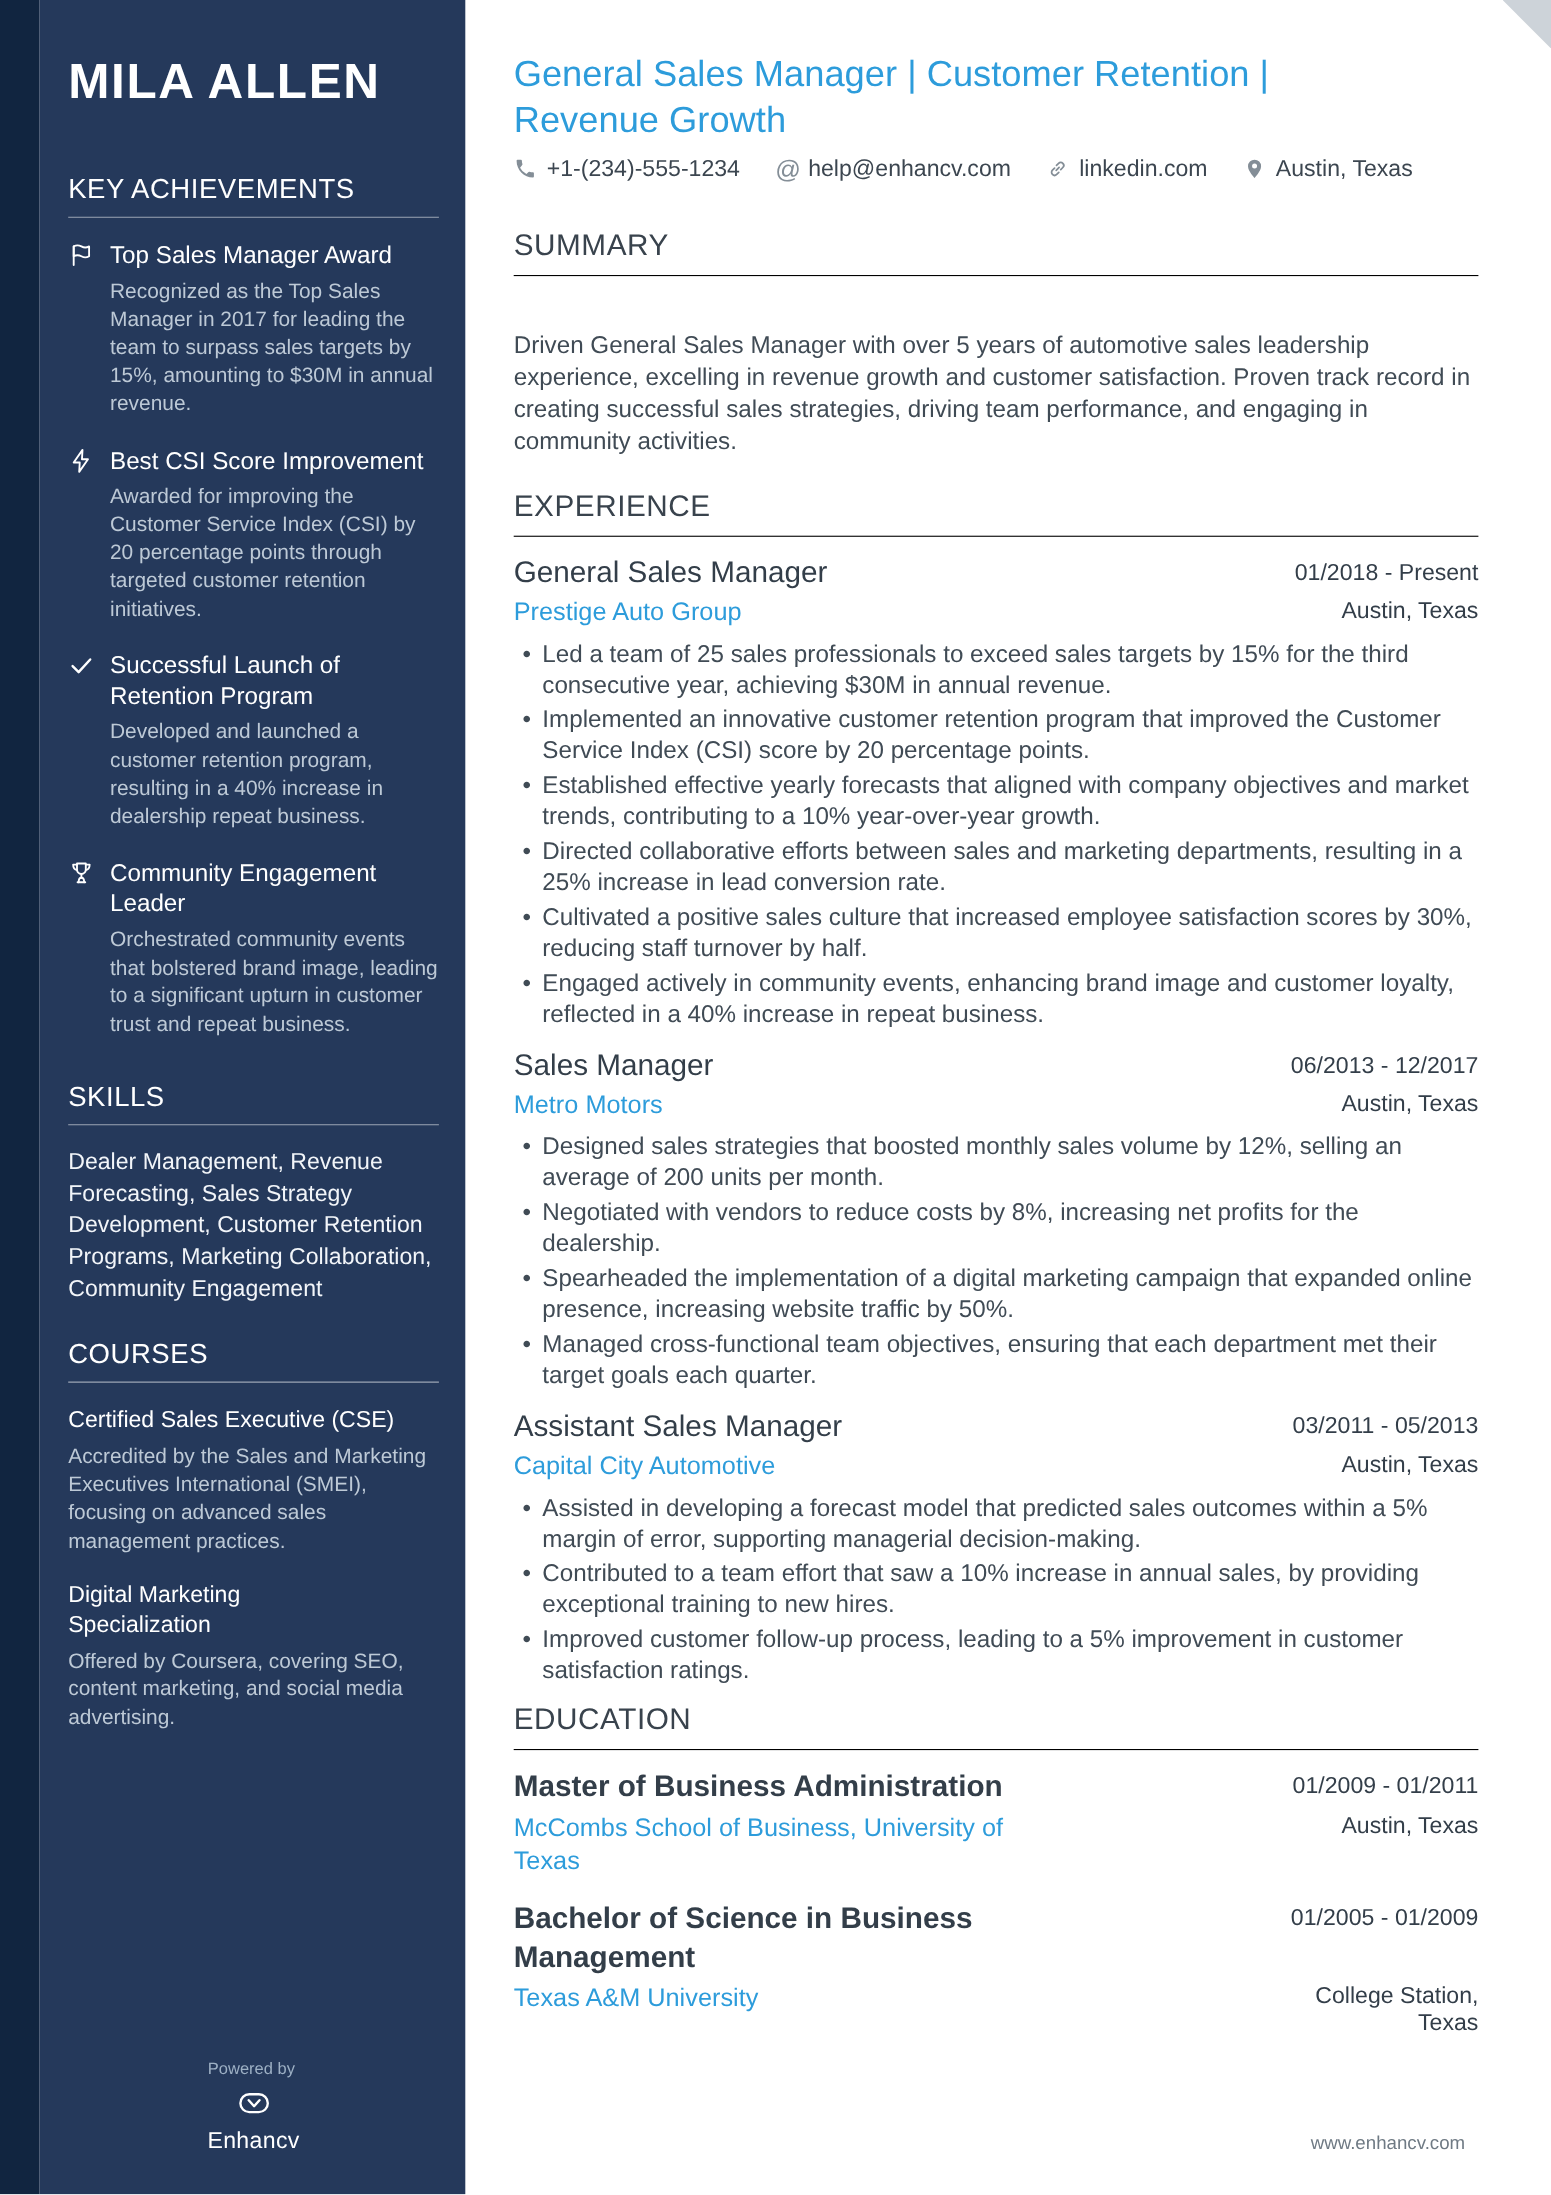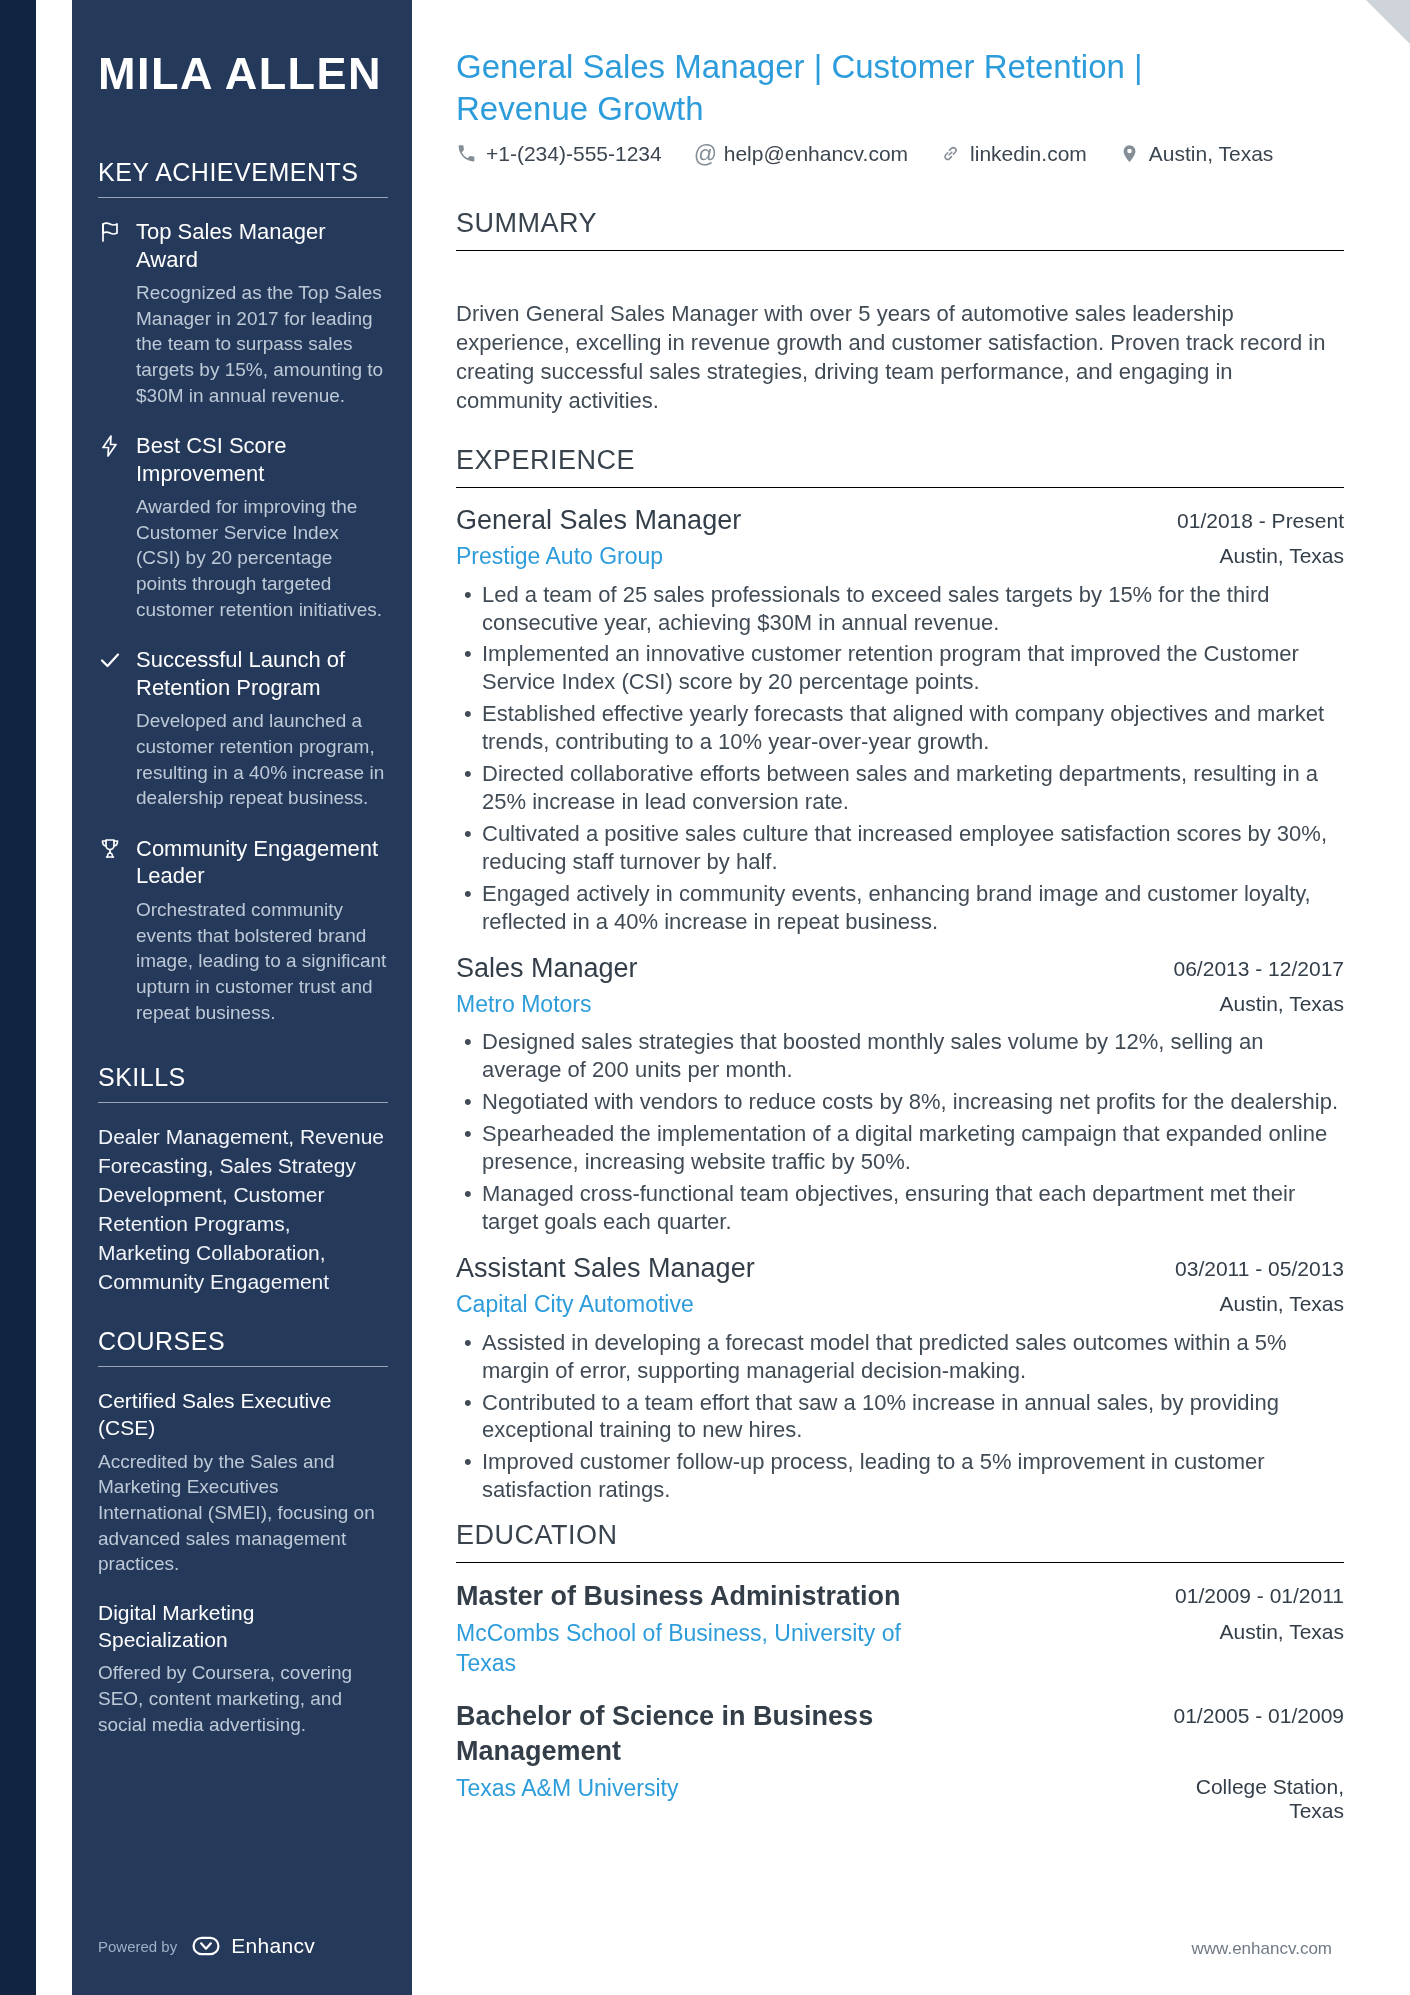--- a/index.html
+++ b/index.html
@@ -7,43 +7,43 @@
   body { width:1410px; font-family:"Liberation Sans", sans-serif; -webkit-font-smoothing:antialiased; }
 
   .page { position:relative; width:1410px; height:1995px; display:flex; background:#ffffff; overflow:hidden; }
 
   
   .corner-fold { position:absolute; top:0; right:0; width:44px; height:44px;
     background:#cdd3d9; clip-path:polygon(0 0, 100% 0, 100% 100%); z-index:5; }
 
   
   .edge-strip { width:36px; flex:none; background:#112540; }
-  .sidebar { width:340px; flex:none; background:#25395b; color:#fff;
-    padding:48px 24px 36px 26px; display:flex; flex-direction:column;margin-left:36px; }
+  .sidebar { width:387px; flex:none; background:#25395b; color:#fff;
+    padding:48px 24px 36px 26px; display:flex; flex-direction:column; }
 
   .name { font-size:45px; font-weight:700; letter-spacing:1.5px; color:#fff; margin-bottom:58px; }
 
   .sb-title { font-size:25px; font-weight:400; letter-spacing:.5px; color:#fff;
     padding-bottom:10px; border-bottom:1px solid rgba(255,255,255,.55); margin-bottom:20px; }
 
   .ach { display:flex; gap:14px; margin-bottom:24px; }
   .ach-icon { width:24px; height:24px; flex:none; color:#fff; margin-top:2px; }
   .ach-icon svg { width:24px; height:24px; display:block; }
   .ach-title { font-size:22px; line-height:1.25; margin-bottom:7px; color:#fff; }
   .ach-text { font-size:19px; line-height:1.35; color:#bdc9d6; }
 
   .sb-section { margin-bottom:14px; }
   .skills-text { font-size:21px; line-height:1.38; color:#f2f5f9; margin-bottom:16px; }
 
   .course { margin-bottom:22px; }
   .course-title { font-size:21px; line-height:1.3; color:#fff; margin-bottom:7px; }
   .course-title.narrow { max-width:235px; }
   .course-text { font-size:19px; line-height:1.35; color:#bdc9d6; }
 
-  .sb-footer { margin-top:auto; display:flex; align-items:center; gap:10px; color:#fff; }
+  .sb-footer { margin-top:auto; display:flex; align-items:center; gap:10px; color:#fff;flex-direction:column; }
   .powered { font-size:15px; color:#9db0c4; margin-right:4px; }
   .logo-icon { width:30px; height:26px; color:#fff; display:flex; }
   .logo-icon svg { width:30px; height:26px; }
   .brand { font-size:21px; letter-spacing:.3px; color:#fff; }
 
   
   .main { flex:1; padding:46px 66px 40px 44px; position:relative; }
 
   .title { color:#2d9cdb; font-size:33px; line-height:1.27; font-weight:400;
     max-width:700px; margin-bottom:12px; }

